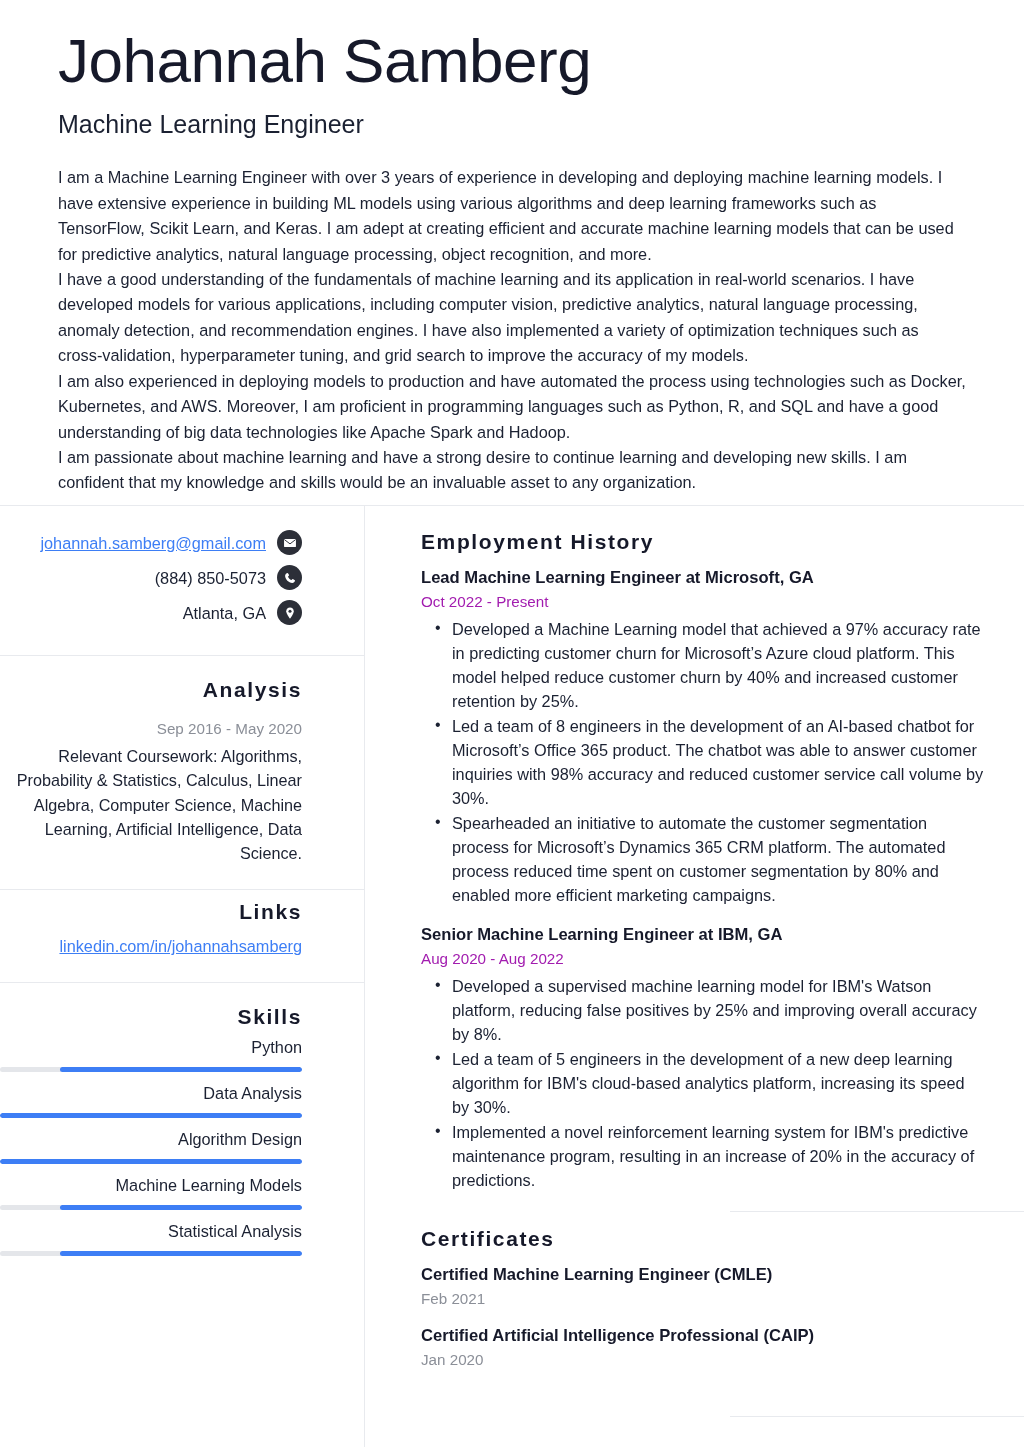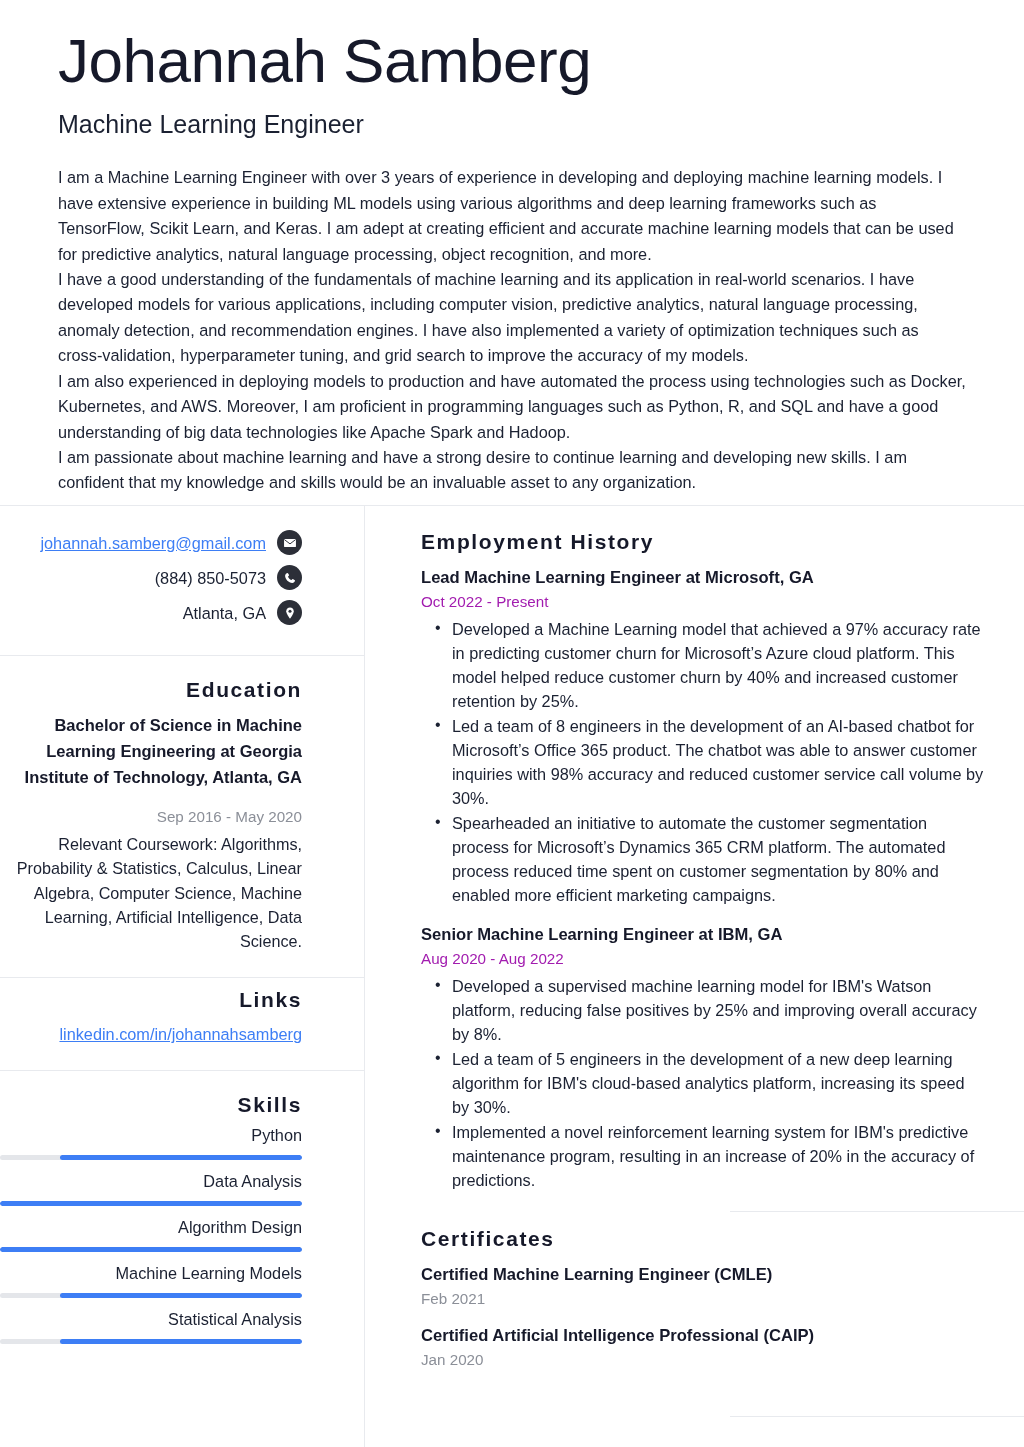--- a/index.html
+++ b/index.html
@@ -259,22 +259,21 @@
           <span class="c-icon">
             <svg width="14" height="14" viewBox="0 0 16 16" fill="none">
               <path d="M8 1.6 C5.6 1.6 3.7 3.5 3.7 5.9 C3.7 9.1 8 14.4 8 14.4 C8 14.4 12.3 9.1 12.3 5.9 C12.3 3.5 10.4 1.6 8 1.6 Z" fill="#ffffff"></path>
               <circle cx="8" cy="5.9" r="1.75" fill="#2c2f38"></circle>
             </svg>
           </span>
         </div>
       </div>
 
       <div class="lsec-divider edu-block">
-        <div class="sec-title">Education</div>
-        <div class="edu-degree">Bachelor of Science in Machine Learning Engineering at Georgia Institute of Technology, Atlanta, GA</div>
+        <div class="sec-title">Analysis</div>
         <div class="edu-dates">Sep 2016 - May 2020</div>
         <div class="edu-desc">Relevant Coursework: Algorithms, Probability &amp; Statistics, Calculus, Linear Algebra, Computer Science, Machine Learning, Artificial Intelligence, Data Science.</div>
       </div>
 
       <div class="lsec-divider links-block">
         <div class="sec-title">Links</div>
         <a class="link-text" href="#">linkedin.com/in/johannahsamberg</a>
       </div>
 
       <div class="lsec-divider skills-block">

